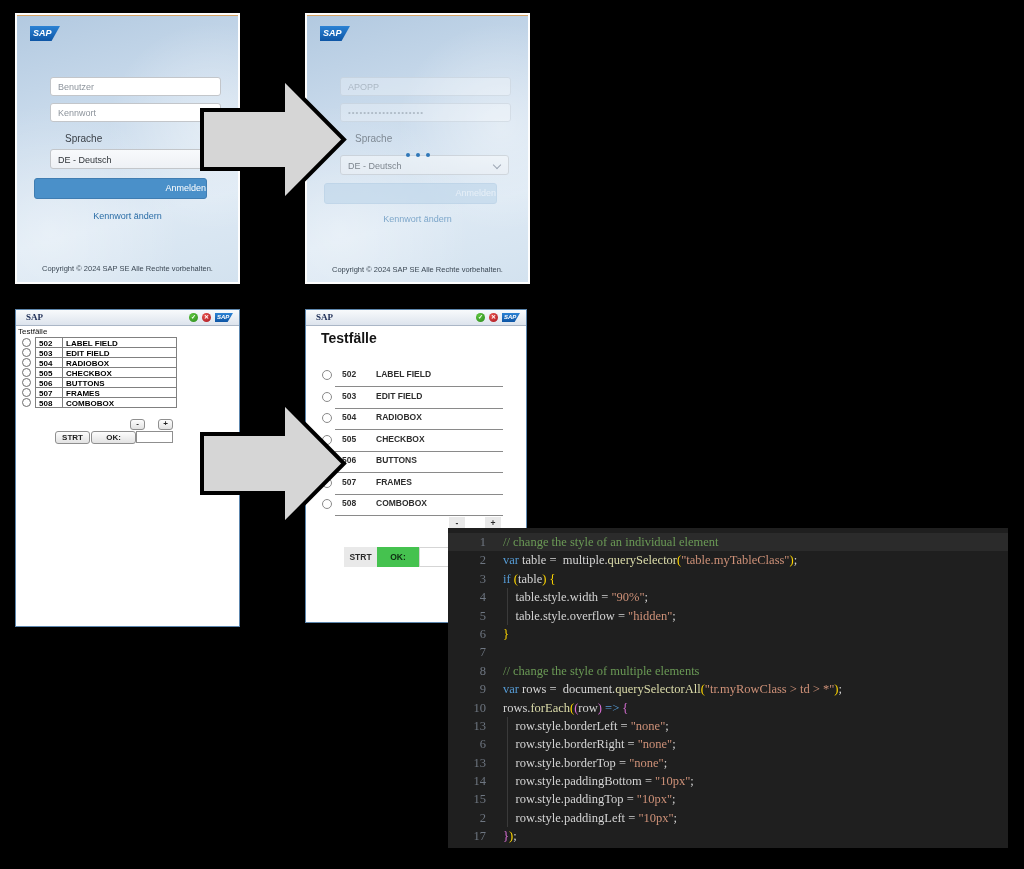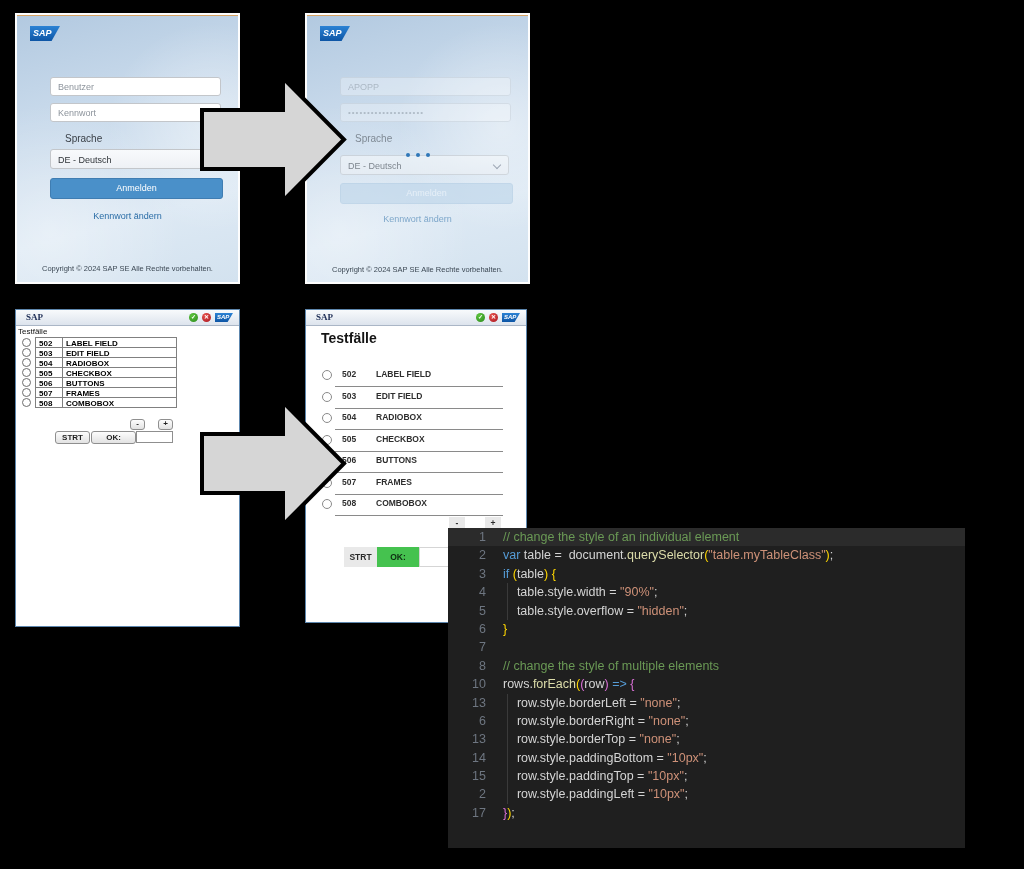--- a/index.html
+++ b/index.html
@@ -23,23 +23,23 @@
     border-radius:3px;background:#fff;font-size:9px;padding:0 7px;color:#3a4048;
     font-family:"Liberation Sans",sans-serif;box-sizing:content-box;}
   .lg-input::placeholder{color:#8d949c;opacity:1;}
   .lg-label{position:absolute;left:48px;font-size:10px;color:#3a4048;}
   .lg-select{position:absolute;left:33px;width:169px;height:20px;border:1px solid #c3c6ca;
     border-radius:3px;background:linear-gradient(#f8fafc,#eef1f5);font-size:9px;
     color:#2f3439;line-height:20px;padding-left:7px;box-sizing:border-box;}
   .chev{position:absolute;right:8px;top:6px;width:5px;height:5px;
     border-right:1px solid #667080;border-bottom:1px solid #667080;
     transform:rotate(45deg);}
-  .lg-btn{position:absolute;left:33px;width:171px;height:19px;background:#4a90c9;
+  .lg-btn{position:absolute;left:17px;width:171px;height:19px;background:#4a90c9;
     border:1px solid #3f7db2;border-radius:3px;color:#fff;font-size:9px;
-    text-align:center;line-height:18px;}
+    text-align:right;line-height:18px;}
   .lg-link{position:absolute;left:0;right:0;text-align:center;font-size:9px;color:#2a6da6;}
   .lg-copy{position:absolute;left:0;right:0;text-align:center;font-size:7.5px;color:#3c4854;}
   .faded{opacity:.55;}
   .after .lg-btn{background:#b9d3e9;border-color:#a8c6e0;color:#eef5fb;}
   .after .lg-input{background:rgba(255,255,255,.55);border-color:#ccd4dc;color:#98a0a8;}
   .pw-dots{font-size:8px;letter-spacing:1px;color:#5a6268;}
   .loading-dots{position:absolute;left:0;right:0;top:128px;text-align:center;}
   .loading-dots .dot{display:inline-block;width:4px;height:4px;border-radius:50%;
     background:#2f77b8;margin:0 3px;}
 
@@ -87,23 +87,23 @@
   .t4-num{position:absolute;left:7px;top:3px;font-size:8.5px;font-weight:600;color:#2e2e2e;}
   .t4-lbl{position:absolute;left:41px;top:3px;font-size:8.5px;font-weight:600;color:#2e2e2e;}
   .flat-btn{position:absolute;border:none;font-size:8.5px;font-weight:700;color:#2b2b2b;
     text-align:center;background:#e9e9e9;}
   .flat-btn.green{background:#45c24f;color:#0e2d12;}
 
   
   .arrow{position:absolute;width:149px;height:131px;}
 
   
-  .code-editor{position:absolute;left:448px;top:528px;width:517px;height:320px;
-    background:#1f1f1f;box-sizing:border-box;
-    font-family:Liberation Sans, sans-serif;font-size:12.5px;}
+  .code-editor{position:absolute;left:448px;top:528px;width:560px;height:320px;
+    background:#1f1f1f;padding-top:5px;box-sizing:border-box;
+    font-family:Liberation Serif, serif;font-size:12.5px;}
   .cl{position:relative;height:18.4px;line-height:18.4px;white-space:pre;}
   .cl.hl{background:#2b2b2b;}
   .cl.g::after{content:'';position:absolute;left:59px;top:0;bottom:0;width:1px;
     background:#3a3a3a;}
   .ln{display:inline-block;width:38px;text-align:right;color:#6e7681;
     padding-right:17px;box-sizing:content-box;}
   .tk-pl{color:#d4d4d4;} .tk-kw{color:#569cd6;} .tk-fn{color:#dcdcaa;}
   .tk-str{color:#ce9178;} .tk-cm{color:#6a9955;}
   .tk-b1{color:#ffd700;} .tk-b2{color:#da70d6;}
 </style>
@@ -264,27 +264,28 @@
 <svg class="arrow" style="left:199px;top:74px;" viewBox="0 0 149 131">
   <polygon points="3,36 84,36 84,4 145,65.5 84,127 84,95 3,95" fill="#d6d6d6" stroke="#000" stroke-width="4"></polygon>
 </svg>
 <svg class="arrow" style="left:199px;top:398px;" viewBox="0 0 149 131">
   <polygon points="3,36 84,36 84,4 145,65.5 84,127 84,95 3,95" fill="#d6d6d6" stroke="#000" stroke-width="4"></polygon>
 </svg>
 
 <div class="code-editor">
   <div id="codeLines">
       <div class="cl hl"><span class="ln">1</span><span class="lt"><span class="tk-cm">// change the style of an individual element</span></span></div>
-      <div class="cl"><span class="ln">2</span><span class="lt"><span class="tk-kw">var</span><span class="tk-pl"> table =  document.</span><span class="tk-fn">querySelector</span><span class="tk-b1">(</span><span class="tk-str">"table.myTableClass"</span><span class="tk-b1">)</span><span class="tk-pl">;</span></span></div>
+      <div class="cl"><span class="ln">2</span><span class="lt"><span class="tk-kw">var</span><span class="tk-pl"> table =  multiple.</span><span class="tk-fn">querySelector</span><span class="tk-b1">(</span><span class="tk-str">"table.myTableClass"</span><span class="tk-b1">)</span><span class="tk-pl">;</span></span></div>
       <div class="cl"><span class="ln">3</span><span class="lt"><span class="tk-kw">if</span><span class="tk-pl"> </span><span class="tk-b1">(</span><span class="tk-pl">table</span><span class="tk-b1">)</span><span class="tk-pl"> </span><span class="tk-b1">{</span></span></div>
       <div class="cl g"><span class="ln">4</span><span class="lt"><span class="tk-pl">    table.style.width = </span><span class="tk-str">"90%"</span><span class="tk-pl">;</span></span></div>
       <div class="cl g"><span class="ln">5</span><span class="lt"><span class="tk-pl">    table.style.overflow = </span><span class="tk-str">"hidden"</span><span class="tk-pl">;</span></span></div>
       <div class="cl"><span class="ln">6</span><span class="lt"><span class="tk-b1">}</span></span></div>
       <div class="cl"><span class="ln">7</span><span class="lt"></span></div>
       <div class="cl"><span class="ln">8</span><span class="lt"><span class="tk-cm">// change the style of multiple elements</span></span></div>
+      <div class="cl"><span class="ln">9</span><span class="lt"><span class="tk-kw">var</span><span class="tk-pl"> rows =  document.</span><span class="tk-fn">querySelectorAll</span><span class="tk-b1">(</span><span class="tk-str">"tr.myRowClass &gt; td &gt; *"</span><span class="tk-b1">)</span><span class="tk-pl">;</span></span></div>
       <div class="cl"><span class="ln">10</span><span class="lt"><span class="tk-pl">rows.</span><span class="tk-fn">forEach</span><span class="tk-b1">(</span><span class="tk-b2">(</span><span class="tk-pl">row</span><span class="tk-b2">)</span><span class="tk-pl"> </span><span class="tk-kw">=&gt;</span><span class="tk-pl"> </span><span class="tk-b2">{</span></span></div>
       <div class="cl g"><span class="ln">13</span><span class="lt"><span class="tk-pl">    row.style.borderLeft = </span><span class="tk-str">"none"</span><span class="tk-pl">;</span></span></div>
       <div class="cl g"><span class="ln">6</span><span class="lt"><span class="tk-pl">    row.style.borderRight = </span><span class="tk-str">"none"</span><span class="tk-pl">;</span></span></div>
       <div class="cl g"><span class="ln">13</span><span class="lt"><span class="tk-pl">    row.style.borderTop = </span><span class="tk-str">"none"</span><span class="tk-pl">;</span></span></div>
       <div class="cl g"><span class="ln">14</span><span class="lt"><span class="tk-pl">    row.style.paddingBottom = </span><span class="tk-str">"10px"</span><span class="tk-pl">;</span></span></div>
       <div class="cl g"><span class="ln">15</span><span class="lt"><span class="tk-pl">    row.style.paddingTop = </span><span class="tk-str">"10px"</span><span class="tk-pl">;</span></span></div>
       <div class="cl g"><span class="ln">2</span><span class="lt"><span class="tk-pl">    row.style.paddingLeft = </span><span class="tk-str">"10px"</span><span class="tk-pl">;</span></span></div>
       <div class="cl"><span class="ln">17</span><span class="lt"><span class="tk-b2">}</span><span class="tk-b1">)</span><span class="tk-pl">;</span></span></div>
     </div>
 </div>

